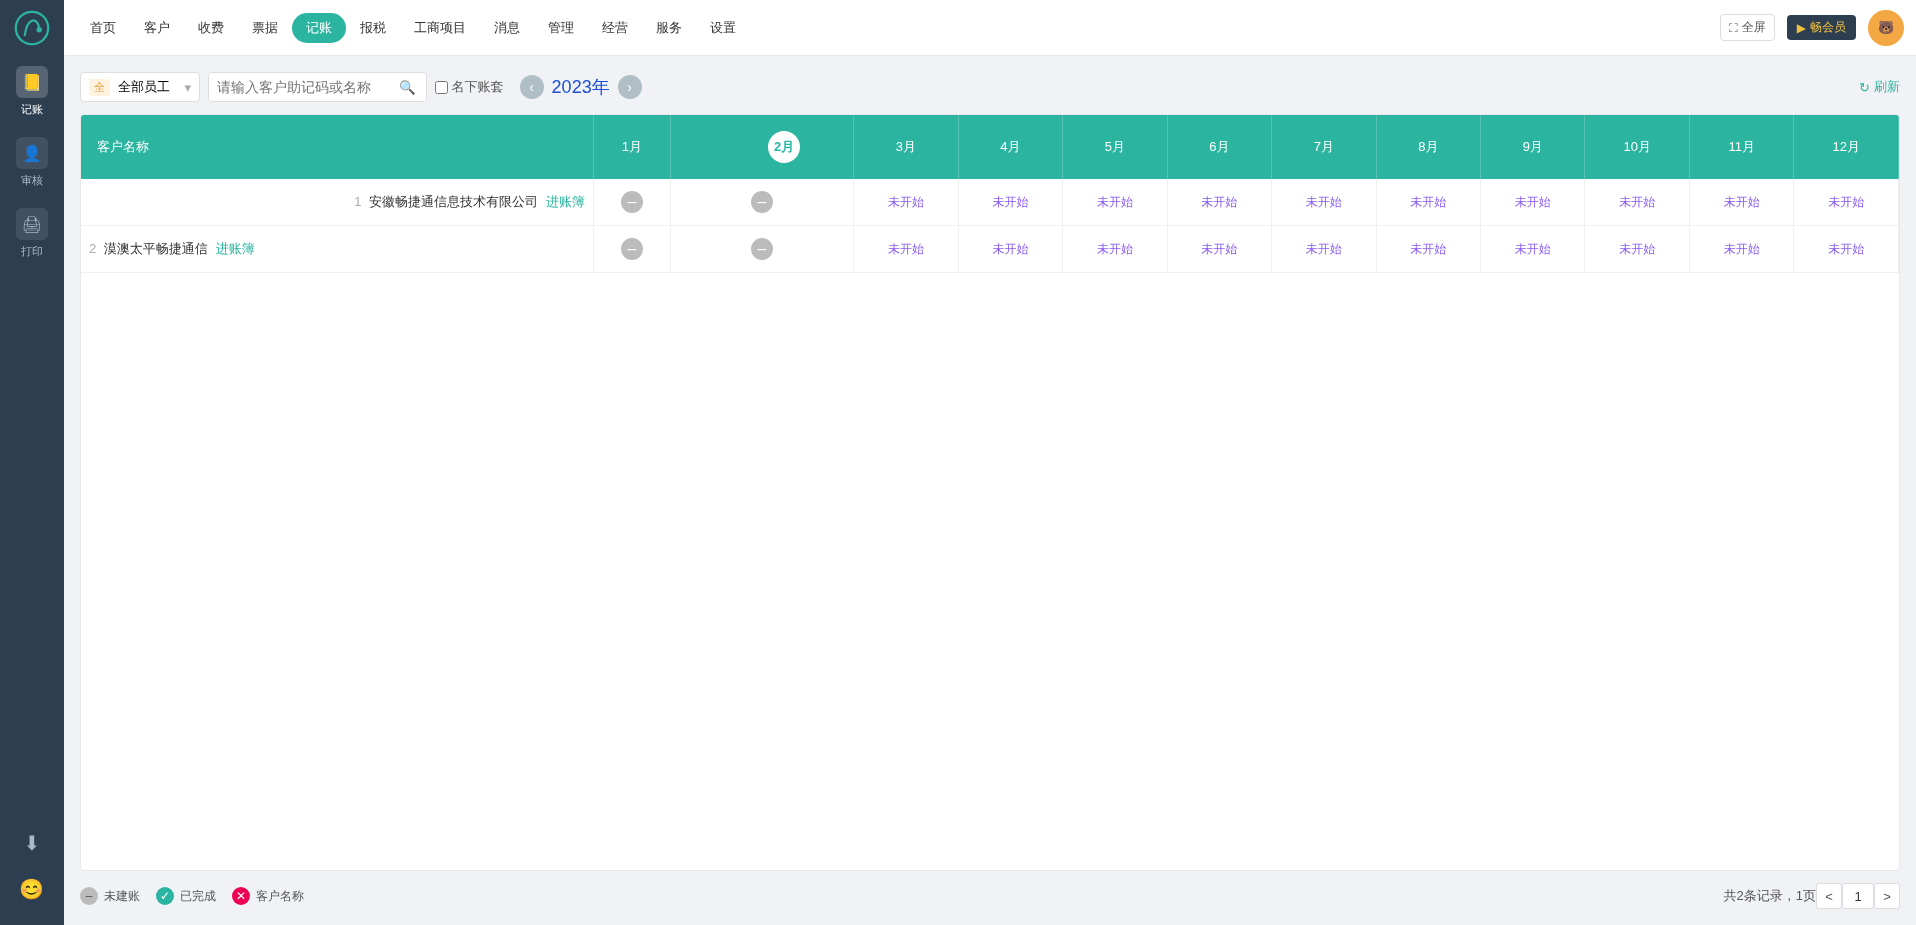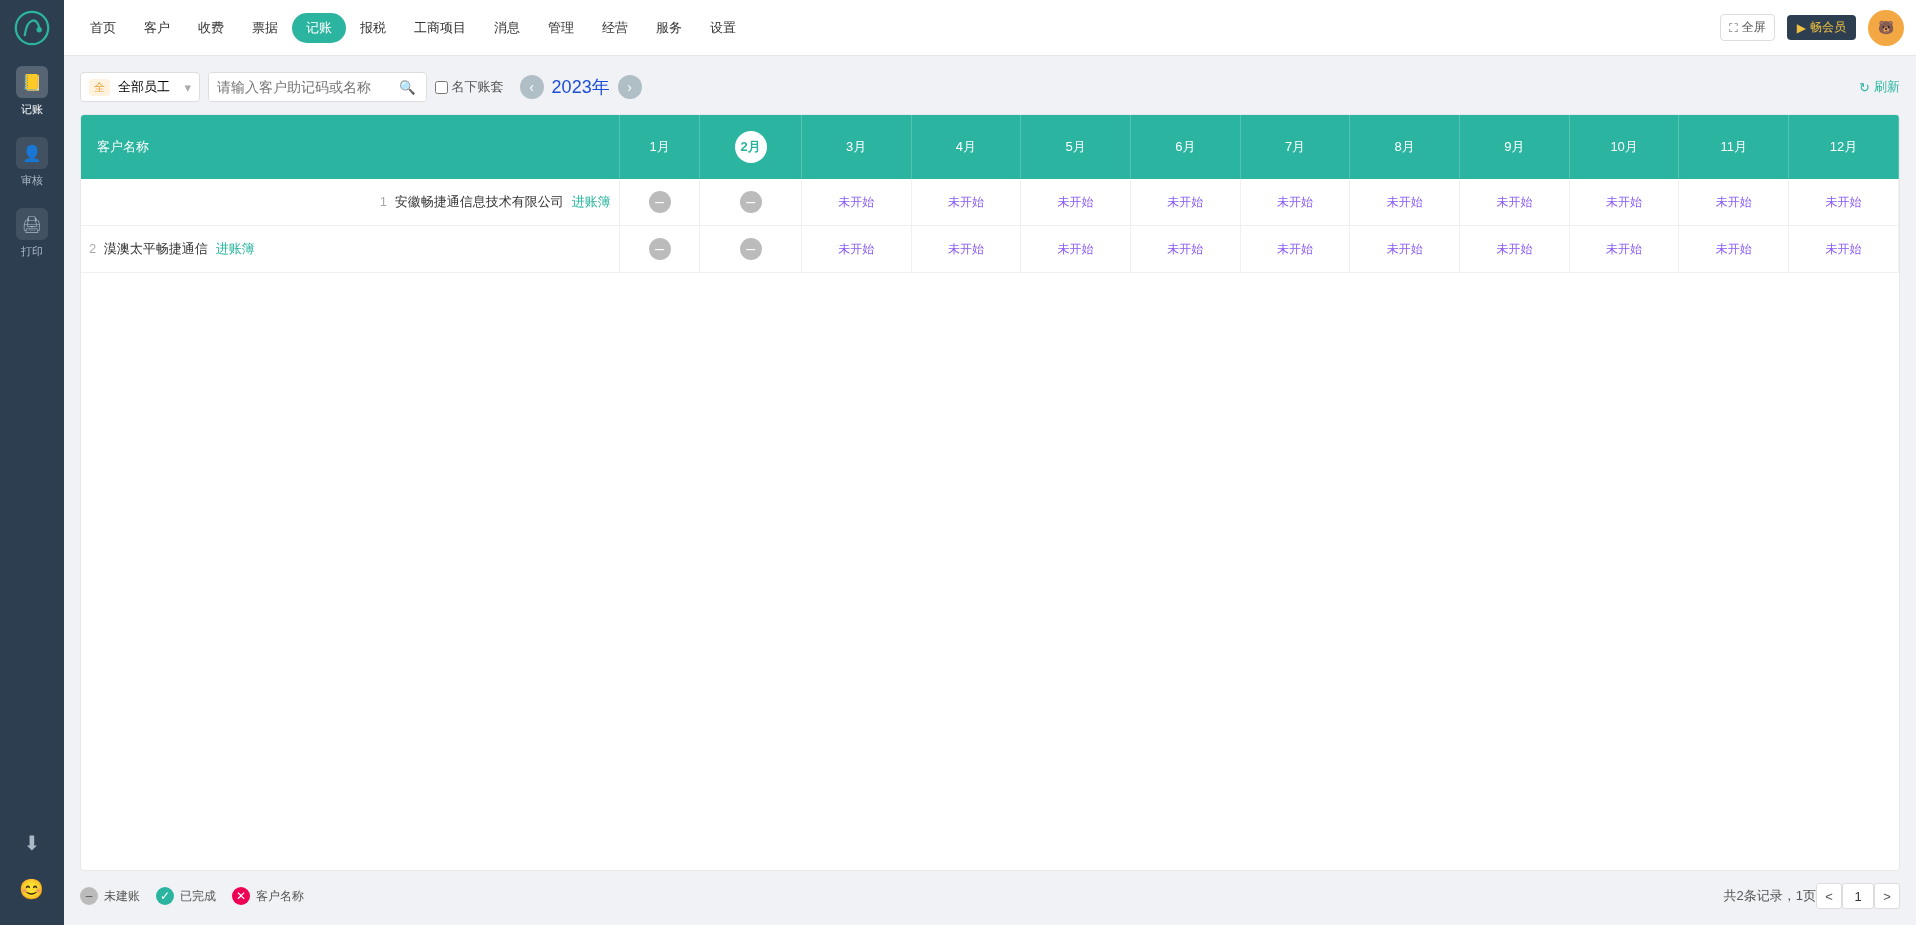--- a/index.html
+++ b/index.html
@@ -151,21 +151,21 @@
     }
     table { width: 100%; border-collapse: collapse; min-width: 1200px; }
     thead tr { background: #2bb5a0; }
     thead th {
       color: #fff; padding: 16px 8px; font-weight: 500; font-size: 13px;
       text-align: center; white-space: nowrap; border-right: 1px solid rgba(255,255,255,0.2);
     }
     thead th:first-child { text-align: left; padding-left: 16px; }
     .month-circle {
       display: inline-flex; align-items: center; justify-content: center;
-      width: 32px; height: 32px; border-radius: 50%; background: #fff; color: #2bb5a0; font-weight: bold;
+      width: 32px; height: 32px; border-radius: 50%; background: #fff; color: #2bb5a0; font-weight: bold; margin-left: 44px;
     }
     tbody tr { border-bottom: 1px solid #f0f0f0; }
     tbody td { padding: 12px 8px; text-align: center; color: #555; font-size: 13px; border-right: 1px solid #f0f0f0; }
     tbody td:first-child { text-align: left; padding-left: 16px; }
     .customer-name { color: #333; margin-right: 8px; }
     .enter-link { color: #2bb5a0; cursor: pointer; font-size: 13px; }
     .status-not-started { color: #8b5cf6; font-size: 12px; }
     .status-dash {
       display: inline-flex; align-items: center; justify-content: center;
       width: 22px; height: 22px; border-radius: 50%; background: #bbb; color: #fff; font-size: 16px; line-height: 1;

